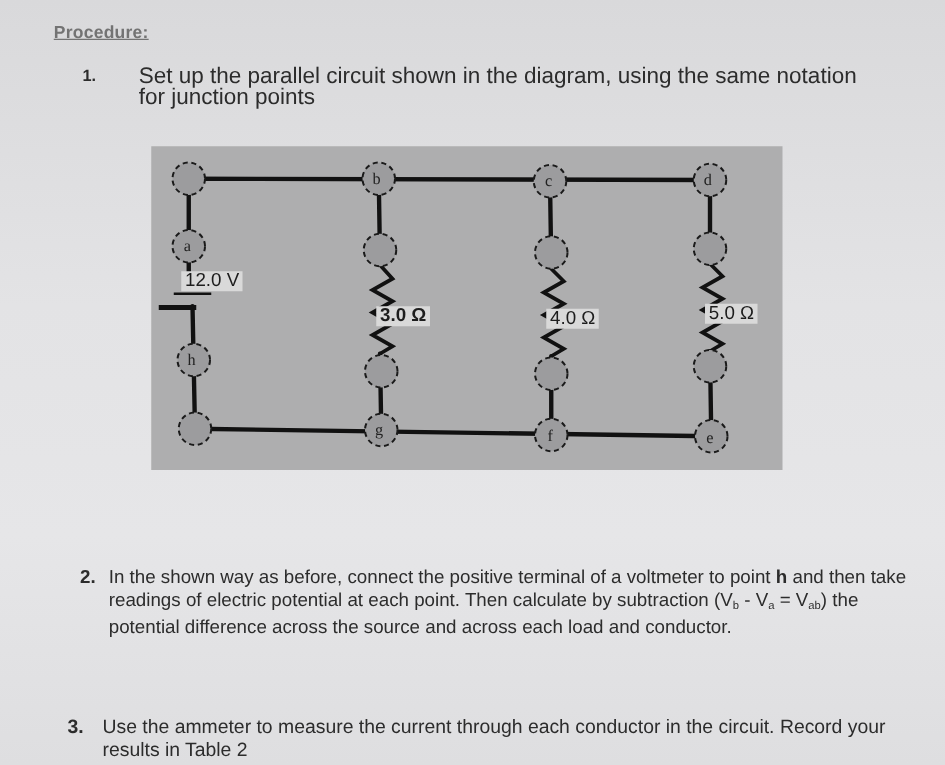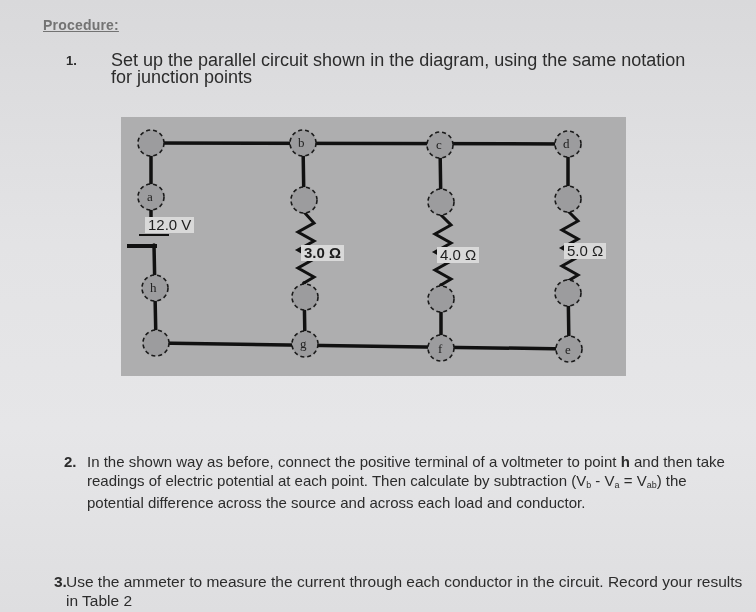--- a/index.html
+++ b/index.html
@@ -54,21 +54,21 @@
     line-height: 18.5px;
   }
   #step2 .text { margin-left: 23px; }
   #step3 {
     left: 54px;
     top: 572px;
     width: 700px;
     font-size: 15.5px;
     line-height: 19px;
   }
-  #step3 .text { margin-left: 12px; }
+  #step3 .text { margin-left: 28px; }
   sub { font-size: 9px; vertical-align: -2px; }
 
   .diagram {
     position: absolute;
     left: 121px;
     top: 117px;
     width: 505px;
     height: 259px;
     background: #aeaeaf;
   }

